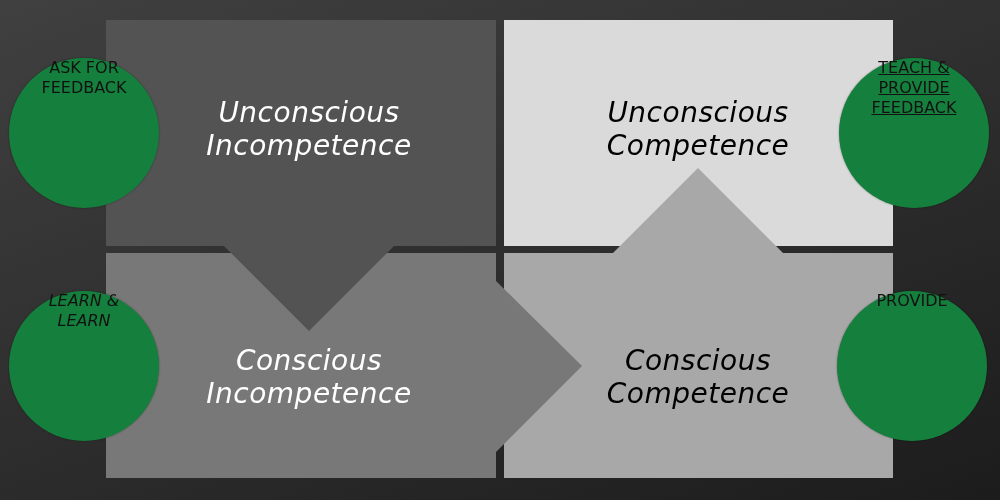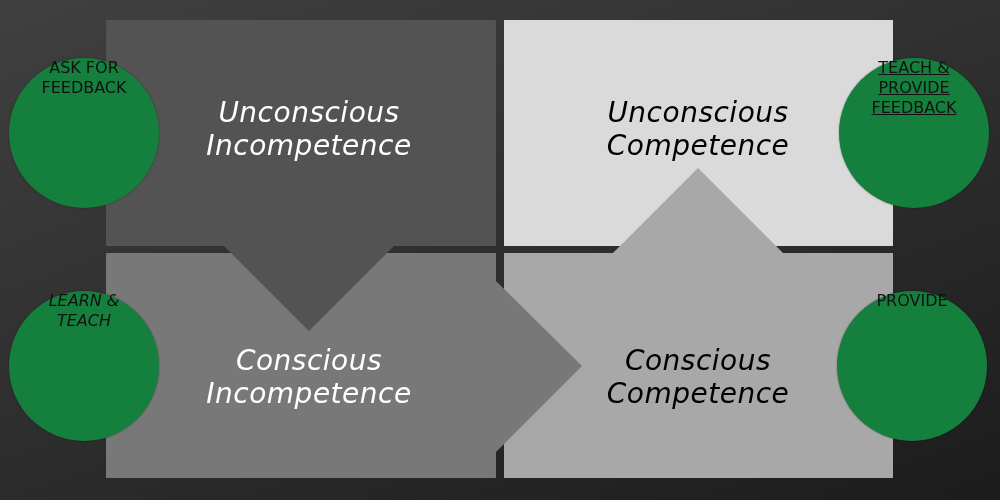--- a/index.html
+++ b/index.html
@@ -70,21 +70,21 @@
 
 <div class="circle" id="c-ask">
   <div>
     <span>ASK FOR</span>
     <span>FEEDBACK</span>
   </div>
 </div>
 <div class="circle" id="c-learn">
   <div>
     <span>LEARN &amp;</span>
-    <span>TEACH</span>
+    <span>LEARN</span>
   </div>
 </div>
 <div class="circle" id="c-teach">
   <div>
     <span>TEACH &amp;</span>
     <span>PROVIDE</span>
     <span>FEEDBACK</span>
   </div>
 </div>
 <div class="circle" id="c-practice">

